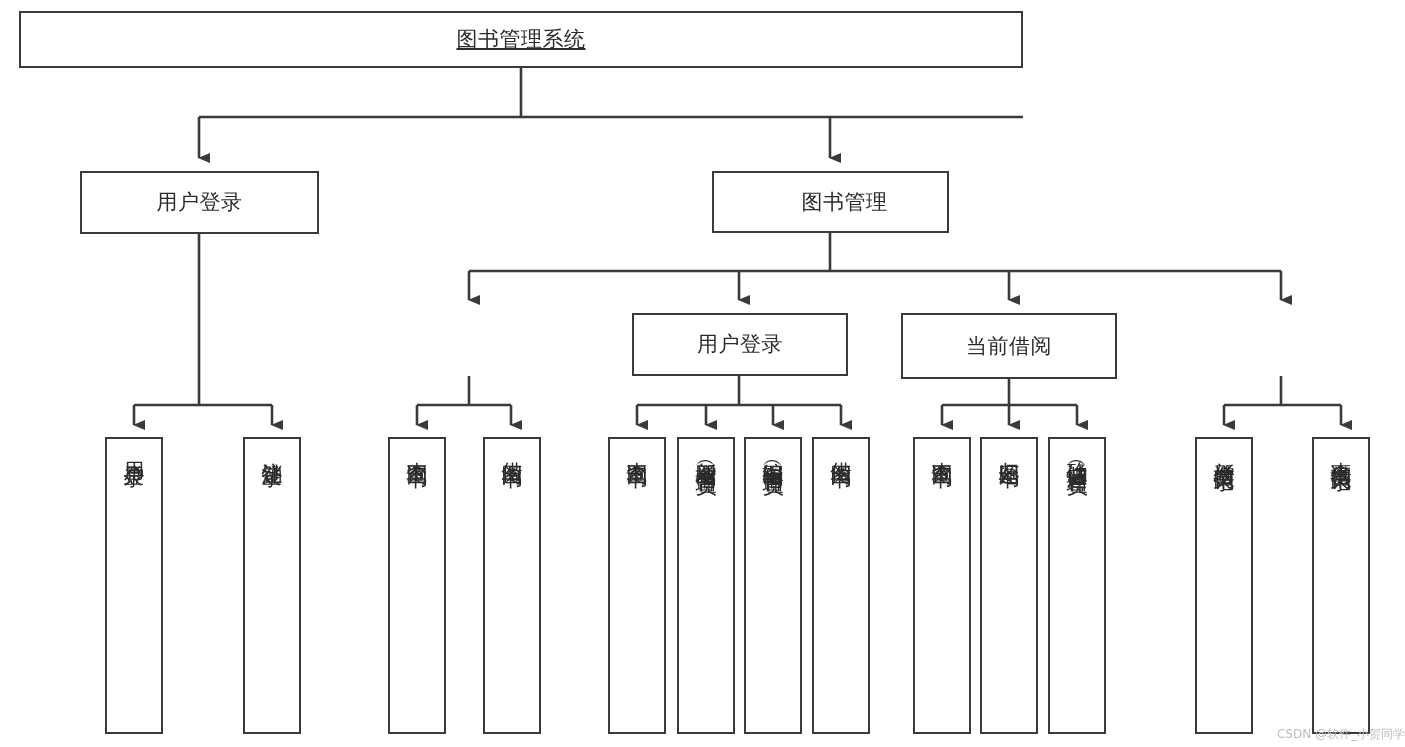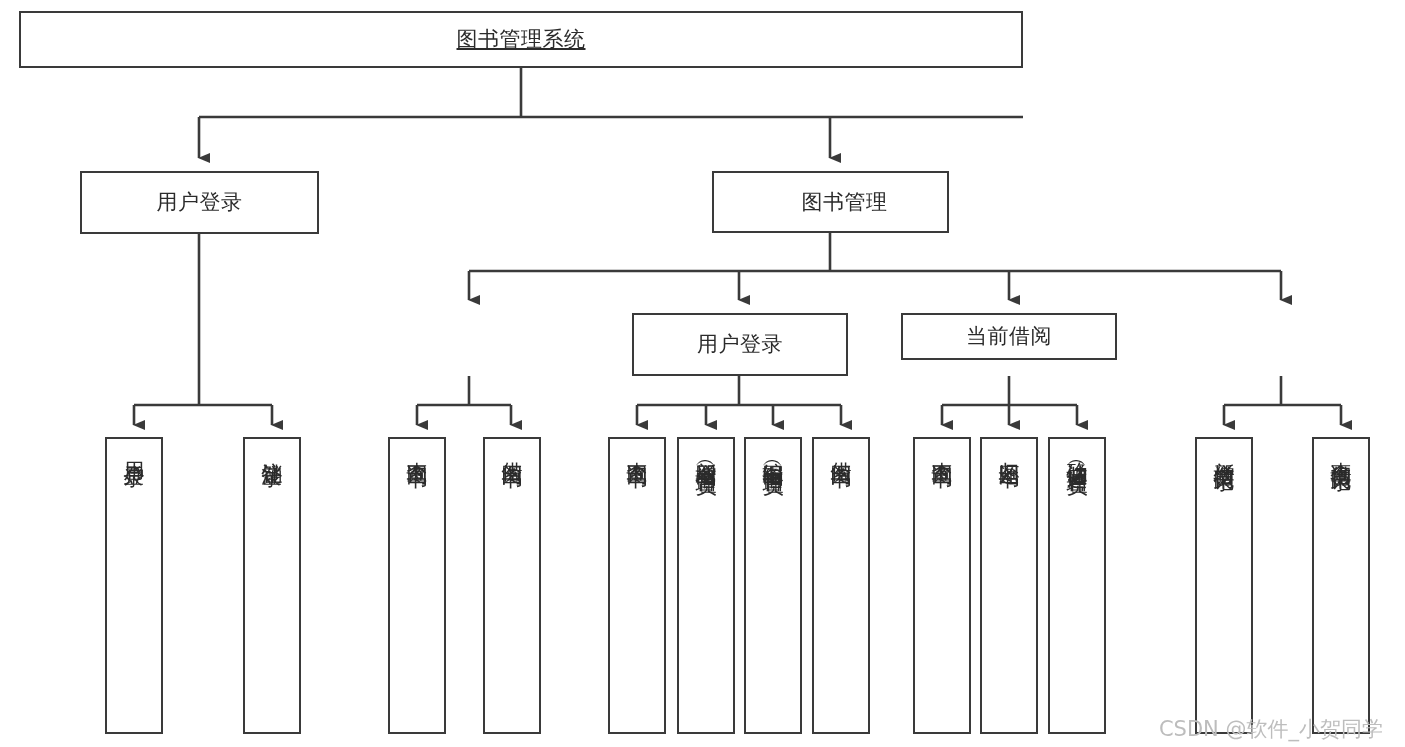--- a/index.html
+++ b/index.html
@@ -59,23 +59,23 @@
   .node.v .lbl {
     writing-mode: vertical-rl;
     text-orientation: upright;
     font-size: 21px;
     line-height: 1.05;
     letter-spacing: 2px;
     white-space: nowrap;
   }
   .watermark {
     position: absolute;
-    right: 22px;
+    right: 0;
     bottom: 4px;
-    font-size: 21px;
+    font-size: 12px;
     color: #bdbdbd;
     z-index: 5;
     white-space: nowrap;
     text-align: center;
   }
 </style>
 </head>
 <body>
 
 <div id="diagram">
@@ -138,21 +138,21 @@
   <div class="node h" style="left:80px; top:171px; width:239px; height:63px;">
     <span class="lbl">用户登录</span>
   </div>
   <div class="node h" style="left:712px; top:171px; width:237px; height:62px;padding-left:28px;">
     <span class="lbl">图书管理</span>
   </div>
 
   <div class="node h" style="left:632px; top:313px; width:216px; height:63px;">
     <span class="lbl">用户登录</span>
   </div>
-  <div class="node h" style="left:901px; top:313px; width:216px; height:47px;">
+  <div class="node h" style="left:901px; top:313px; width:216px; height:66px;">
     <span class="lbl">当前借阅</span>
   </div>
 
   <div class="node v" style="left:105px; top:437px; width:58px; height:297px;">
     <span class="lbl">用户登录</span>
   </div>
   <div class="node v" style="left:243px; top:437px; width:58px; height:297px;">
     <span class="lbl">注销登录</span>
   </div>
 

